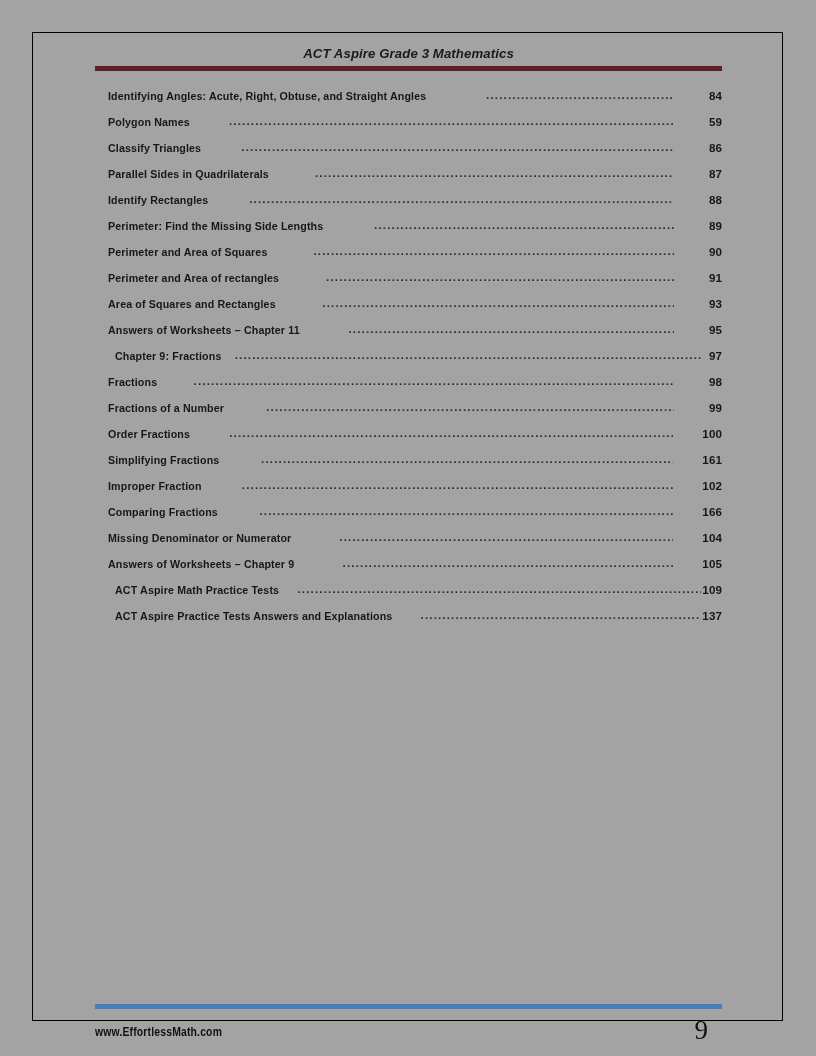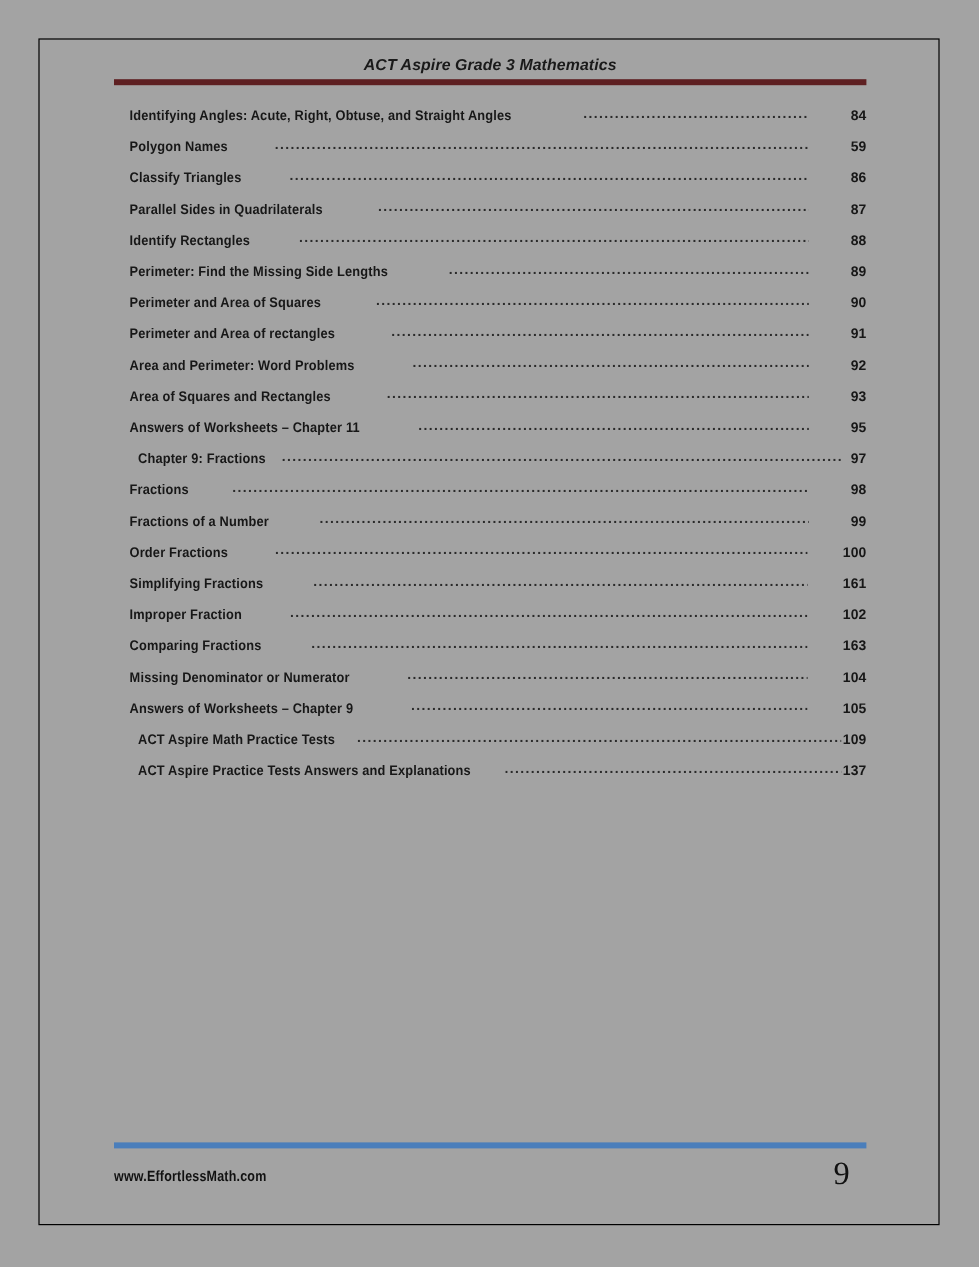--- a/index.html
+++ b/index.html
@@ -111,21 +111,21 @@
     letter-spacing: 0.1px;
   }
 
   
   .toc-row.gap-before-leader .toc-leader { margin-left: 4px; }
 
   
   #footer {
     position: absolute;
     left: 95px;
-    top: 952px;
+    top: 1004px;
     width: 627px;
   }
   #footer-rule {
     height: 4.5px;
     width: 627px;
     background: #4A7EBB;
   }
   #footer-body {
     position: relative;
     margin-top: 10px;
@@ -201,25 +201,20 @@
         <span class="toc-title">Perimeter and Area of Squares</span>
         <span class="toc-leader"></span>
         <span class="toc-page">90</span>
       </div>
       <div class="toc-row level-2 gap-before-leader">
         <span class="toc-title">Perimeter and Area of rectangles</span>
         <span class="toc-leader"></span>
         <span class="toc-page">91</span>
       </div>
       <div class="toc-row level-2 gap-before-leader">
-        <span class="toc-title">Area and Perimeter: Word Problems</span>
-        <span class="toc-leader"></span>
-        <span class="toc-page">92</span>
-      </div>
-      <div class="toc-row level-2 gap-before-leader">
         <span class="toc-title">Area of Squares and Rectangles</span>
         <span class="toc-leader"></span>
         <span class="toc-page">93</span>
       </div>
       <div class="toc-row level-2 gap-before-leader">
         <span class="toc-title">Answers of Worksheets – Chapter 11</span>
         <span class="toc-leader"></span>
         <span class="toc-page">95</span>
       </div>
       <div class="toc-row level-1 gap-before-leader">
@@ -248,21 +243,21 @@
         <span class="toc-page">161</span>
       </div>
       <div class="toc-row level-2 gap-before-leader">
         <span class="toc-title">Improper Fraction</span>
         <span class="toc-leader"></span>
         <span class="toc-page">102</span>
       </div>
       <div class="toc-row level-2 gap-before-leader">
         <span class="toc-title">Comparing Fractions</span>
         <span class="toc-leader"></span>
-        <span class="toc-page">163</span>
+        <span class="toc-page">166</span>
       </div>
       <div class="toc-row level-2 gap-before-leader">
         <span class="toc-title">Missing Denominator or Numerator</span>
         <span class="toc-leader"></span>
         <span class="toc-page">104</span>
       </div>
       <div class="toc-row level-2 gap-before-leader">
         <span class="toc-title">Answers of Worksheets – Chapter 9</span>
         <span class="toc-leader"></span>
         <span class="toc-page">105</span>

